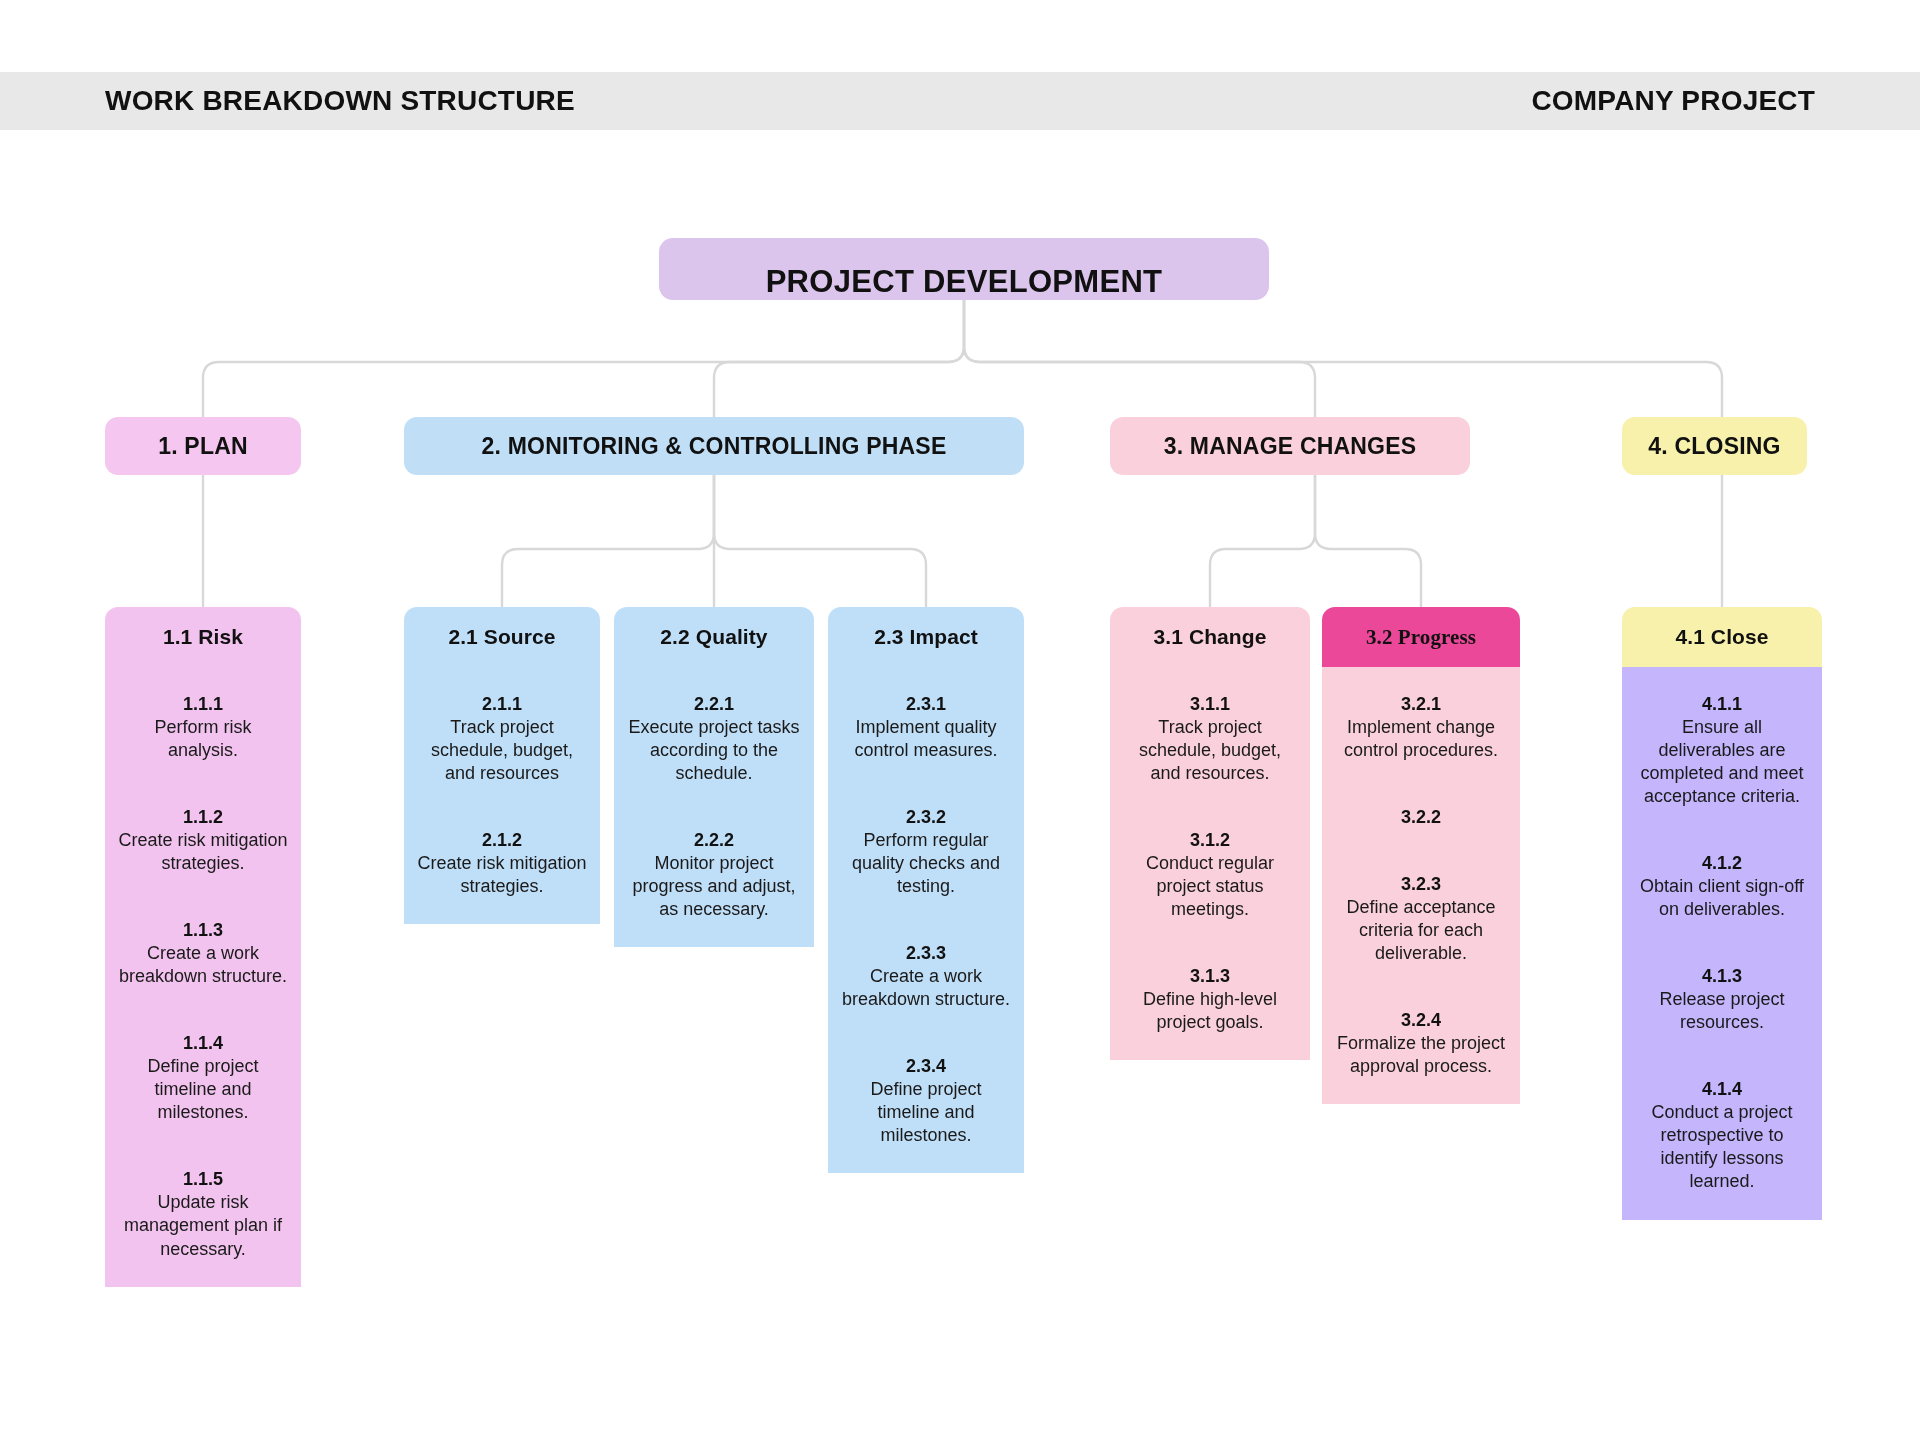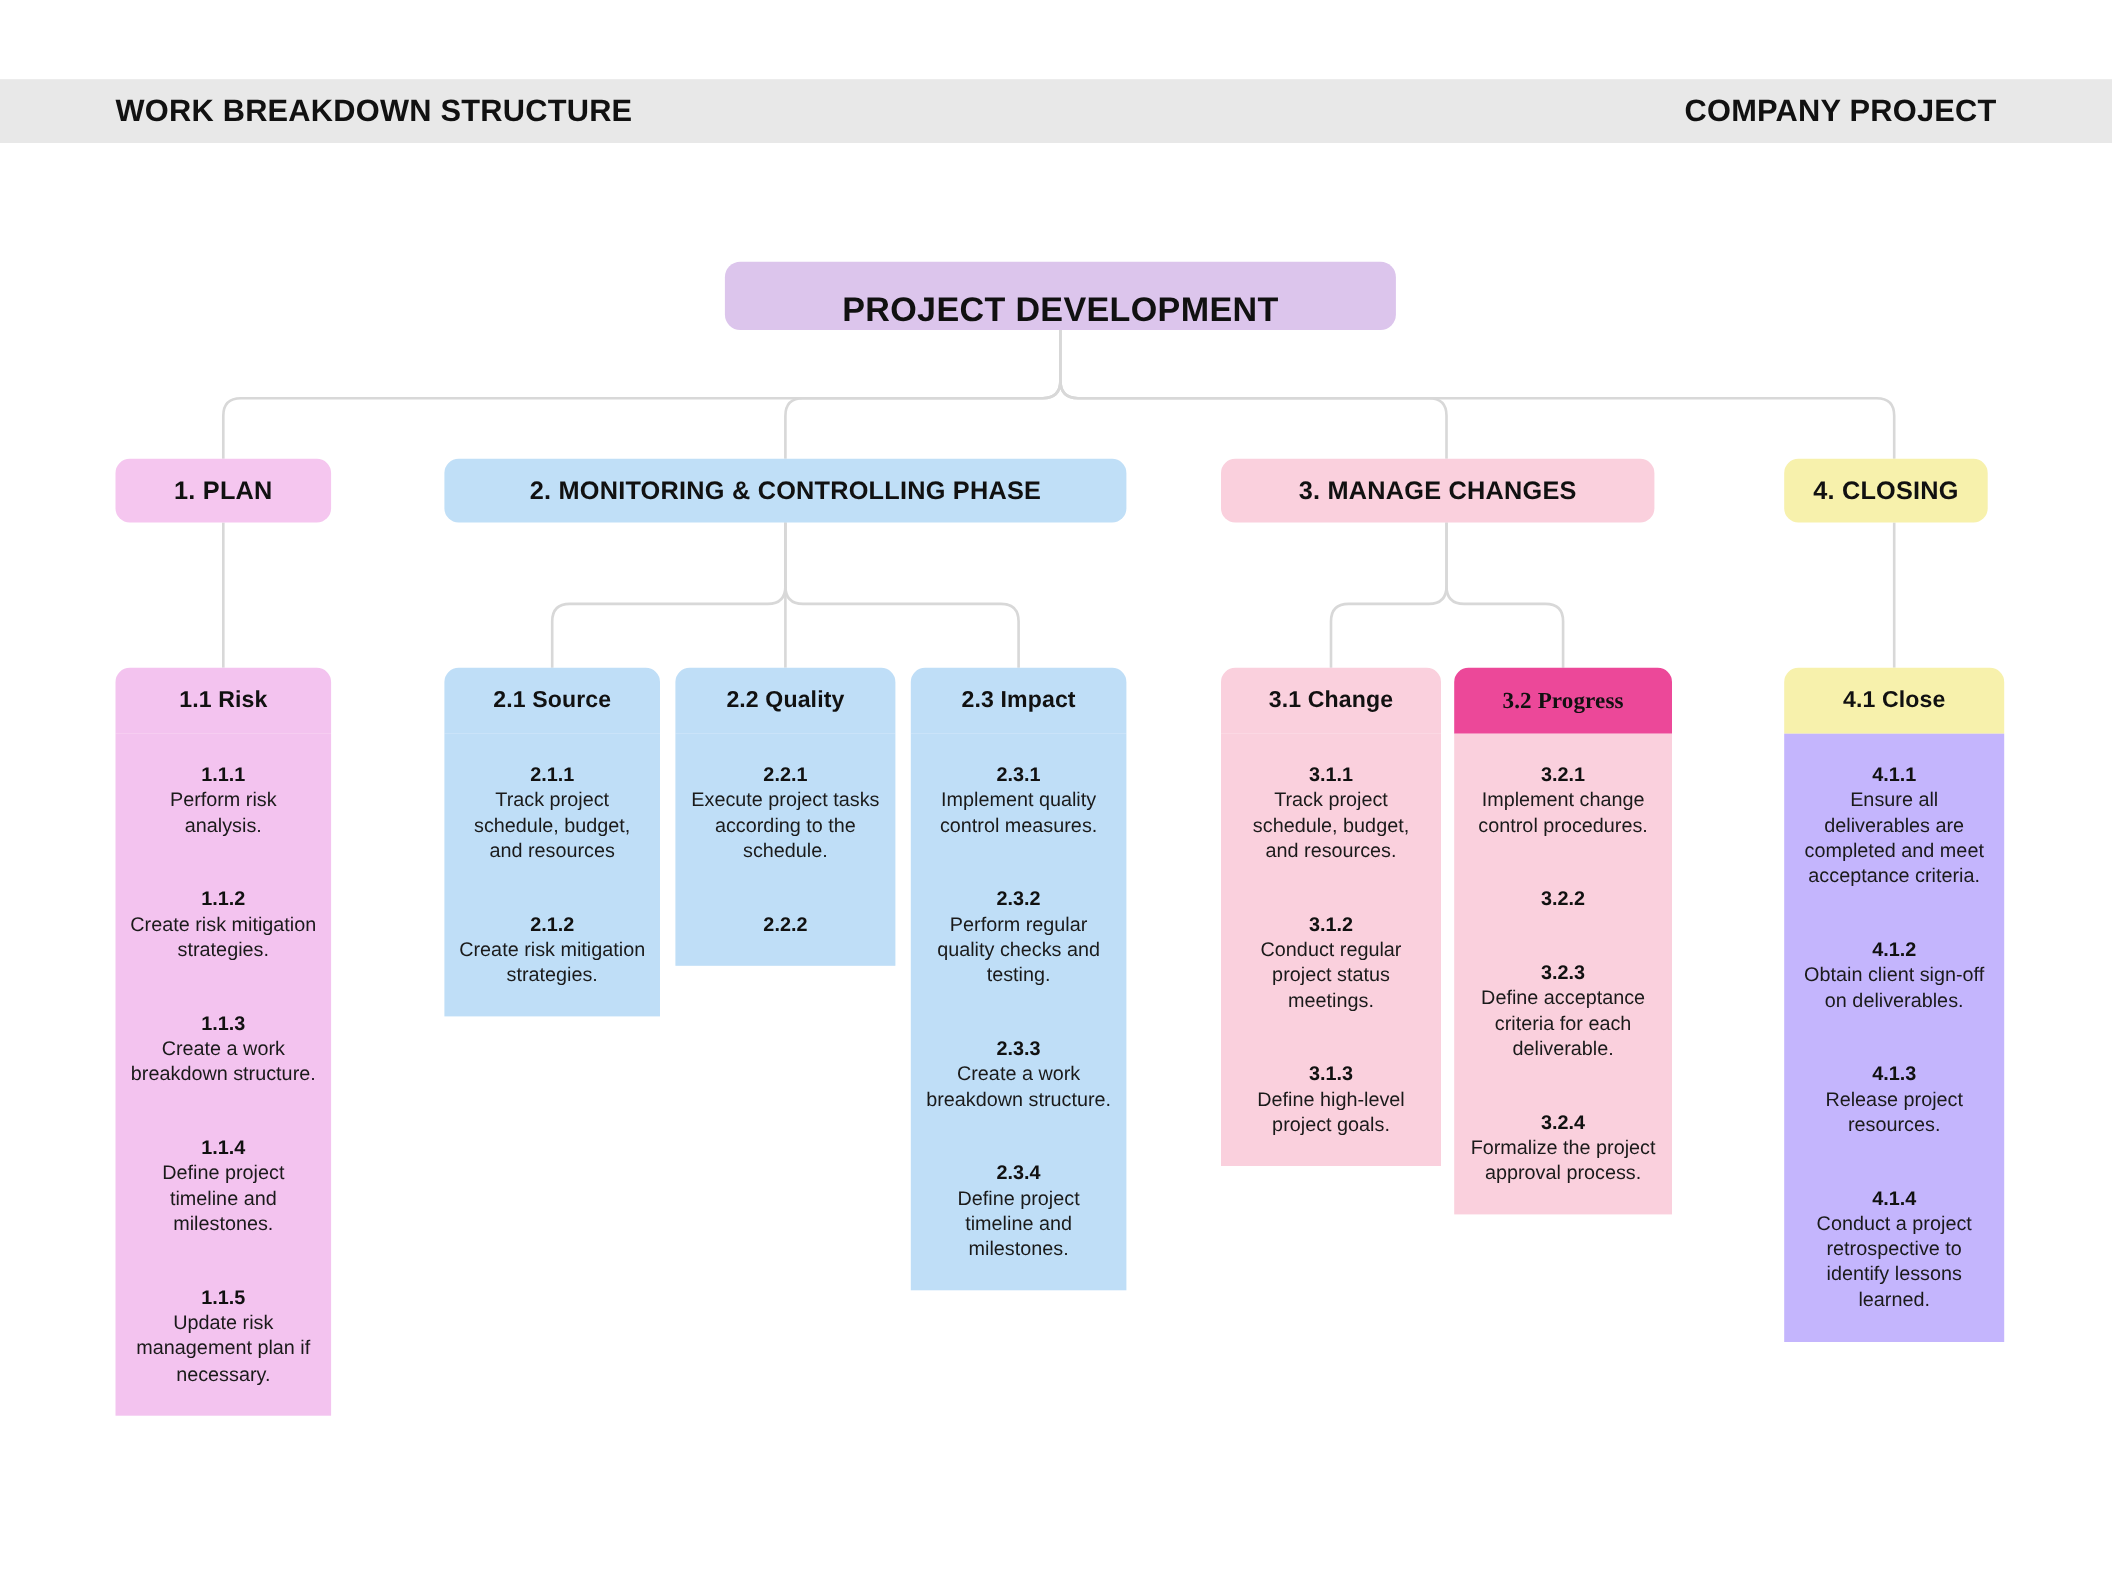--- a/index.html
+++ b/index.html
@@ -109,21 +109,21 @@
     <span>PROJECT DEVELOPMENT</span>
   </div>
 
   <div id="phase-layer">
       <div class="phase-node" style="left: 105px; width: 196px; background: rgb(245, 198, 239);">
         <span>1. PLAN</span>
       </div>
       <div class="phase-node" style="left: 404px; width: 620px; background: rgb(192, 223, 247);">
         <span>2. MONITORING &amp; CONTROLLING PHASE</span>
       </div>
-      <div class="phase-node" style="left: 1110px; width: 394px; background: rgb(250, 208, 221);">
+      <div class="phase-node" style="left: 1110px; width: 360px; background: rgb(250, 208, 221);">
         <span>3. MANAGE CHANGES</span>
       </div>
       <div class="phase-node" style="left: 1622px; width: 185px; background: rgb(247, 241, 172);">
         <span>4. CLOSING</span>
       </div>
     </div>
 
   <div id="column-layer">
       <div class="wbs-column" style="left: 105px; top: 607px; width: 196px;">
         <div class="column-header" style="background: rgb(243, 195, 239);">
@@ -171,20 +171,21 @@
         <div class="column-header" style="background: rgb(191, 222, 247);">
           <span>2.2 Quality</span>
         </div>
         <div class="column-body" style="background: rgb(191, 222, 247);">
           <div class="task-item">
             <div class="task-code">2.2.1</div>
             <div class="task-desc">Execute project tasks according to the schedule.</div>
           </div>
           <div class="task-item">
             <div class="task-code">2.2.2</div>
+            <div class="task-desc">Monitor project progress and adjust, as necessary.</div>
           </div>
         </div>
       </div>
       <div class="wbs-column" style="left: 828px; top: 607px; width: 196px;">
         <div class="column-header" style="background: rgb(191, 222, 247);">
           <span>2.3 Impact</span>
         </div>
         <div class="column-body" style="background: rgb(191, 222, 247);">
           <div class="task-item">
             <div class="task-code">2.3.1</div>

